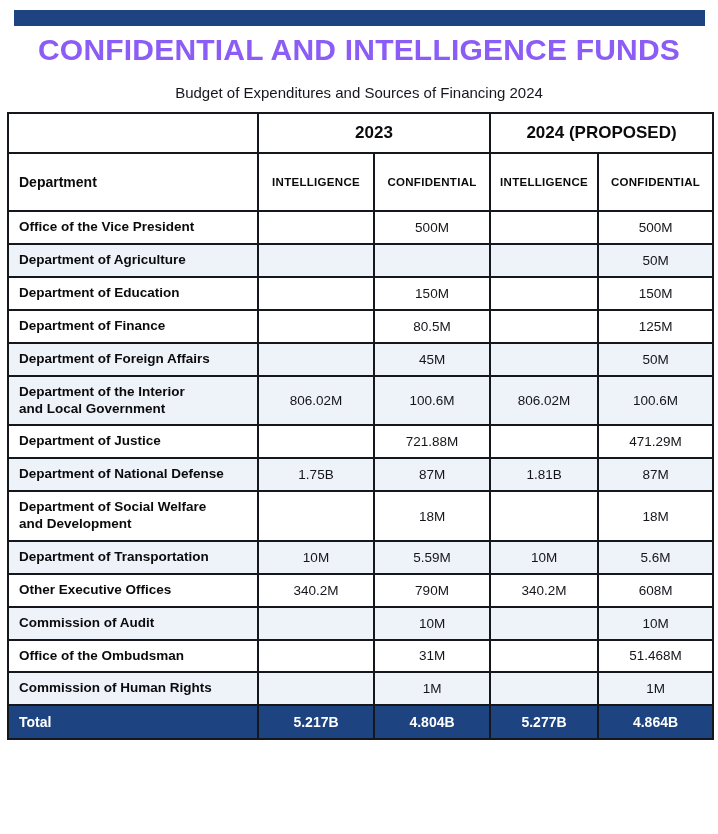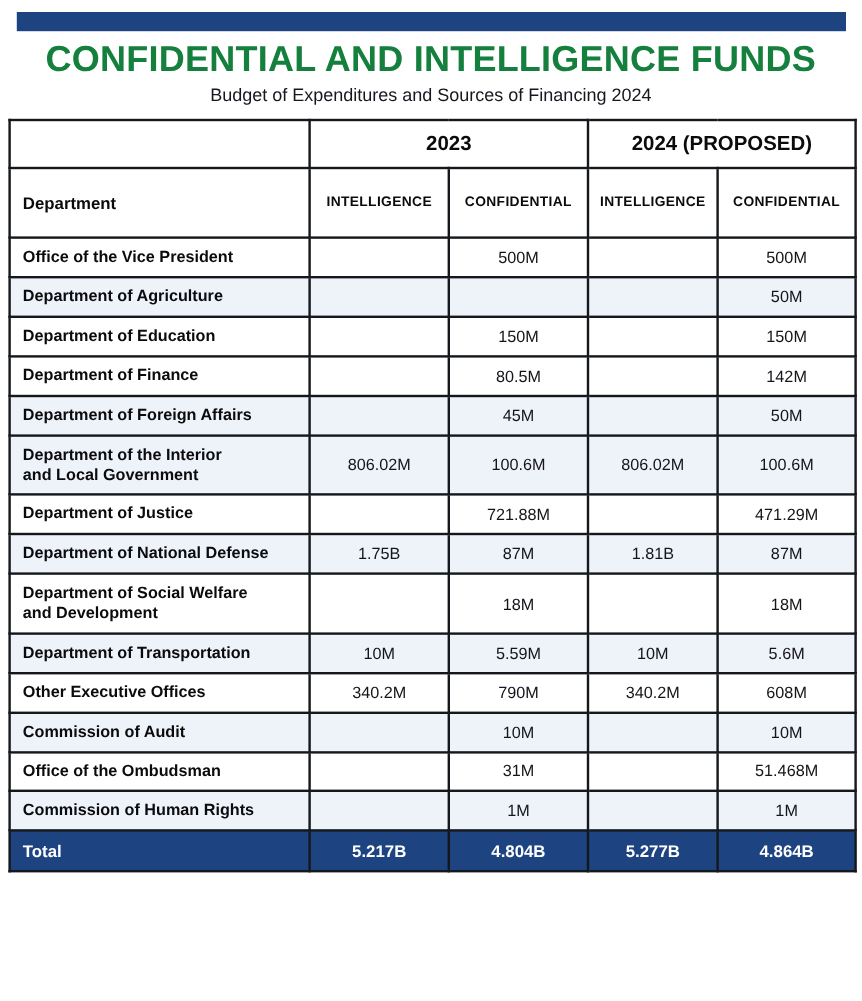--- a/index.html
+++ b/index.html
@@ -17,25 +17,25 @@
     margin: 10px 13px 0 14px;
     height: 16px;
     background: #1d4381;
   }
   .title {
     margin-top: 7px;
     text-align: center;
     font-size: 30px;
     font-weight: bold;
     letter-spacing: 0.2px;
-    color: #15803d;
+    color: #8b5cf6;
     line-height: 1.15;
   }
   .subtitle {
-    margin-top: 3px;
+    margin-top: 16px;
     text-align: center;
     font-size: 15px;
     color: #17171f;
     line-height: 1.25;
   }
 
   table.funds {
     margin: 10px 0 0 7px;
     width: 705px;
     border-collapse: collapse;
@@ -146,21 +146,21 @@
           <td class="val"></td>
           <td class="val">150M</td>
           <td class="val"></td>
           <td class="val">150M</td>
         </tr>
         <tr class="plain">
           <td class="dept">Department of Finance</td>
           <td class="val"></td>
           <td class="val">80.5M</td>
           <td class="val"></td>
-          <td class="val">142M</td>
+          <td class="val">125M</td>
         </tr>
         <tr class="alt">
           <td class="dept">Department of Foreign Affairs</td>
           <td class="val"></td>
           <td class="val">45M</td>
           <td class="val"></td>
           <td class="val">50M</td>
         </tr>
         <tr class="alt">
           <td class="dept">Department of the Interior

